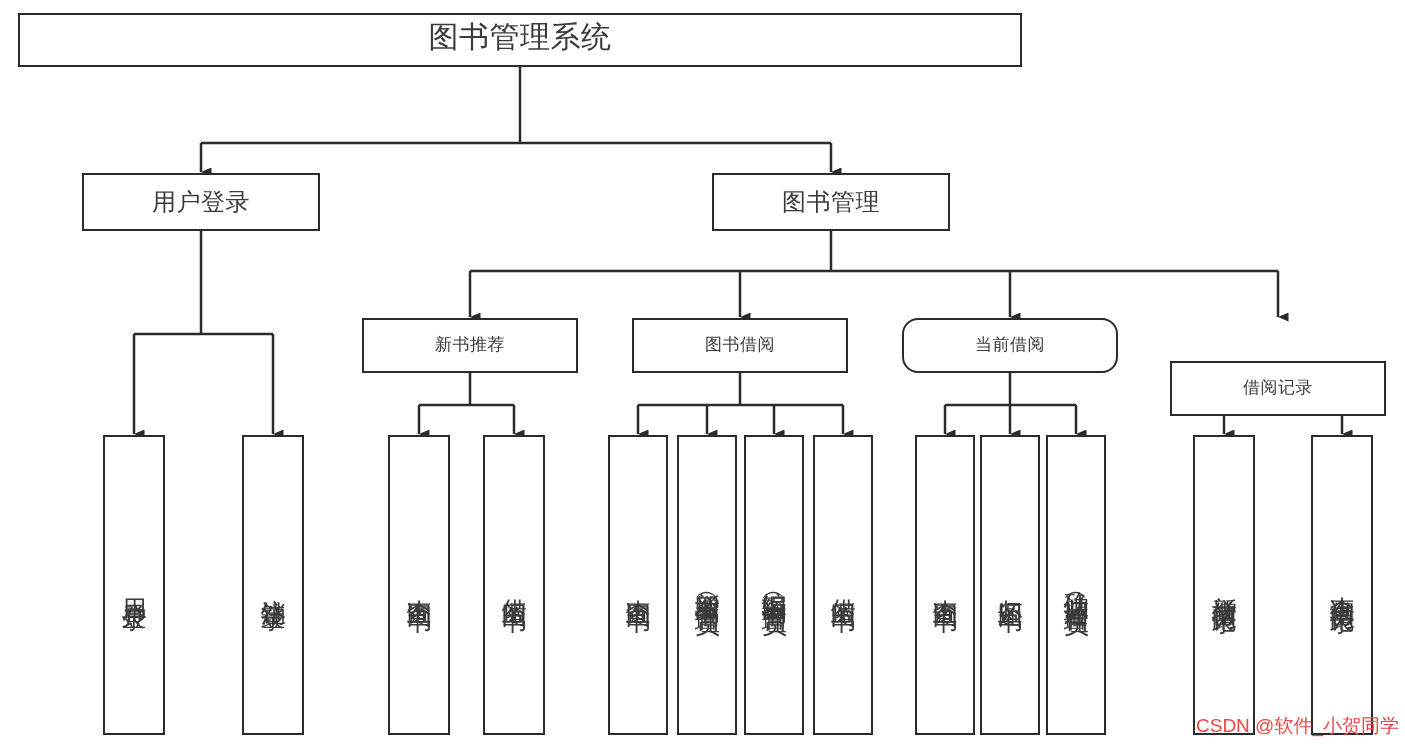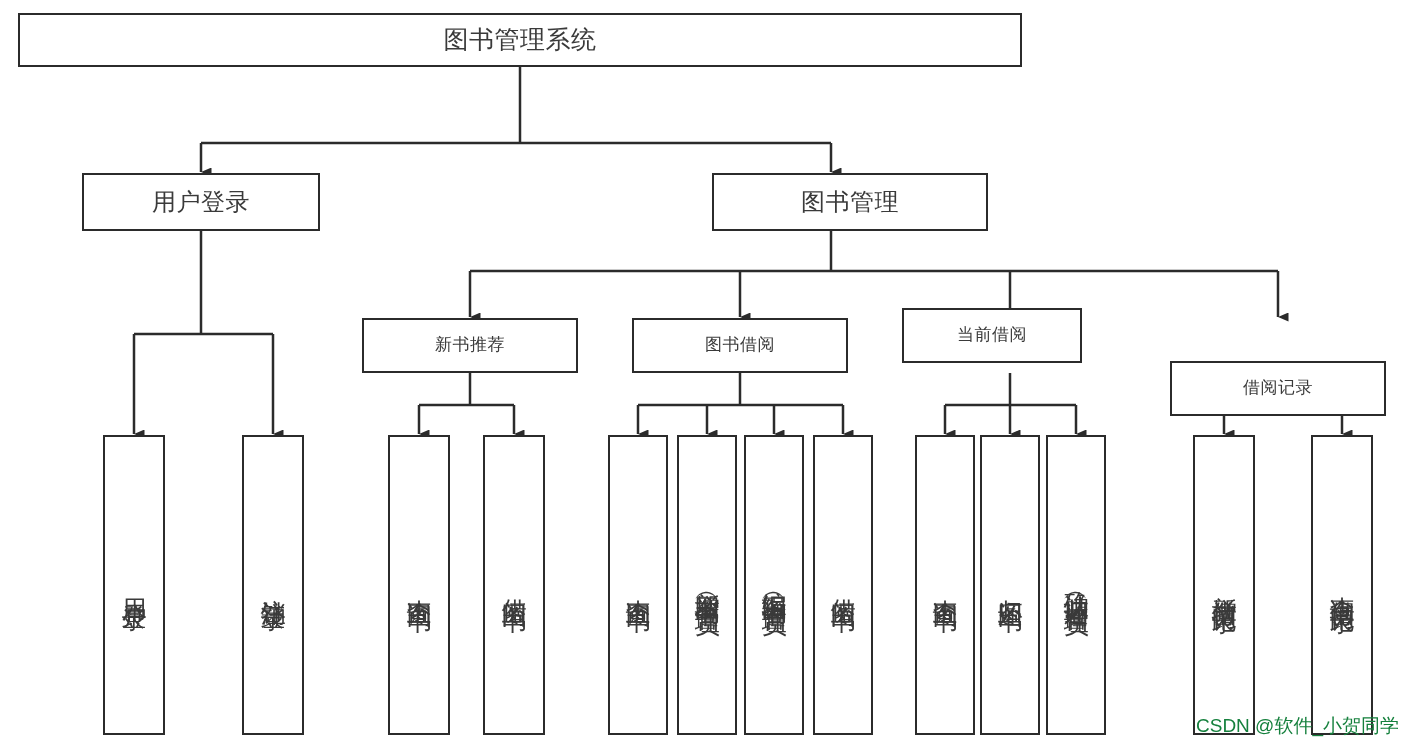--- a/index.html
+++ b/index.html
@@ -42,27 +42,27 @@
     line-height: 1.18;
     text-align: center;
     white-space: nowrap;
     letter-spacing: 0.5px;
   }
   .node-label.vertical {
     writing-mode: vertical-rl;
     text-orientation: upright;
     letter-spacing: 3px;
   }
-  .lvl-root .node-label { font-size: 25px; }
+  .lvl-root .node-label { font-size: 30px; font-family: Liberation Mono, monospace; }
   .lvl-1 .node-label { font-size: 24px; }
   .lvl-2 .node-label { font-size: 17px; }
   .lvl-3 .node-label { font-size: 25px; }
   .watermark {
     position: absolute;
-    color: #15803d;
+    color: #ef4444;
     font-size: 19px;
     font-family: "Liberation Sans", "DejaVu Sans", sans-serif;
     white-space: nowrap;
     pointer-events: none;
     user-select: none;
   }
 </style>
 </head>
 <body>
 
@@ -111,30 +111,30 @@
       </g>
   </svg>
 
   <div id="node-layer">
       <div class="node-box lvl-root" style="left: 18px; top: 13px; width: 1004px; height: 54px;">
         <span class="node-label">图书管理系统</span>
       </div>
       <div class="node-box lvl-1" style="left: 82px; top: 173px; width: 238px; height: 58px;">
         <span class="node-label">用户登录</span>
       </div>
-      <div class="node-box lvl-1" style="left: 712px; top: 173px; width: 276px; height: 58px;">
+      <div class="node-box lvl-1" style="left: 712px; top: 173px; width: 238px; height: 58px;">
         <span class="node-label">图书管理</span>
       </div>
       <div class="node-box lvl-2" style="left: 362px; top: 318px; width: 216px; height: 55px;">
         <span class="node-label">新书推荐</span>
       </div>
       <div class="node-box lvl-2" style="left: 632px; top: 318px; width: 216px; height: 55px;">
         <span class="node-label">图书借阅</span>
       </div>
-      <div class="node-box lvl-2" style="left: 902px; top: 308px; width: 180px; height: 55px;">
+      <div class="node-box lvl-2" style="left: 902px; top: 318px; width: 216px; height: 55px; border-radius: 16px;">
         <span class="node-label">当前借阅</span>
       </div>
       <div class="node-box lvl-2" style="left: 1170px; top: 318px; width: 216px; height: 55px; margin-top: 43px;">
         <span class="node-label">借阅记录</span>
       </div>
       <div class="node-box lvl-3" style="left: 103px; top: 435px; width: 62px; height: 300px;">
         <span class="node-label vertical">用户登录</span>
       </div>
       <div class="node-box lvl-3" style="left: 242px; top: 435px; width: 62px; height: 300px;">
         <span class="node-label vertical">注销登录</span>

